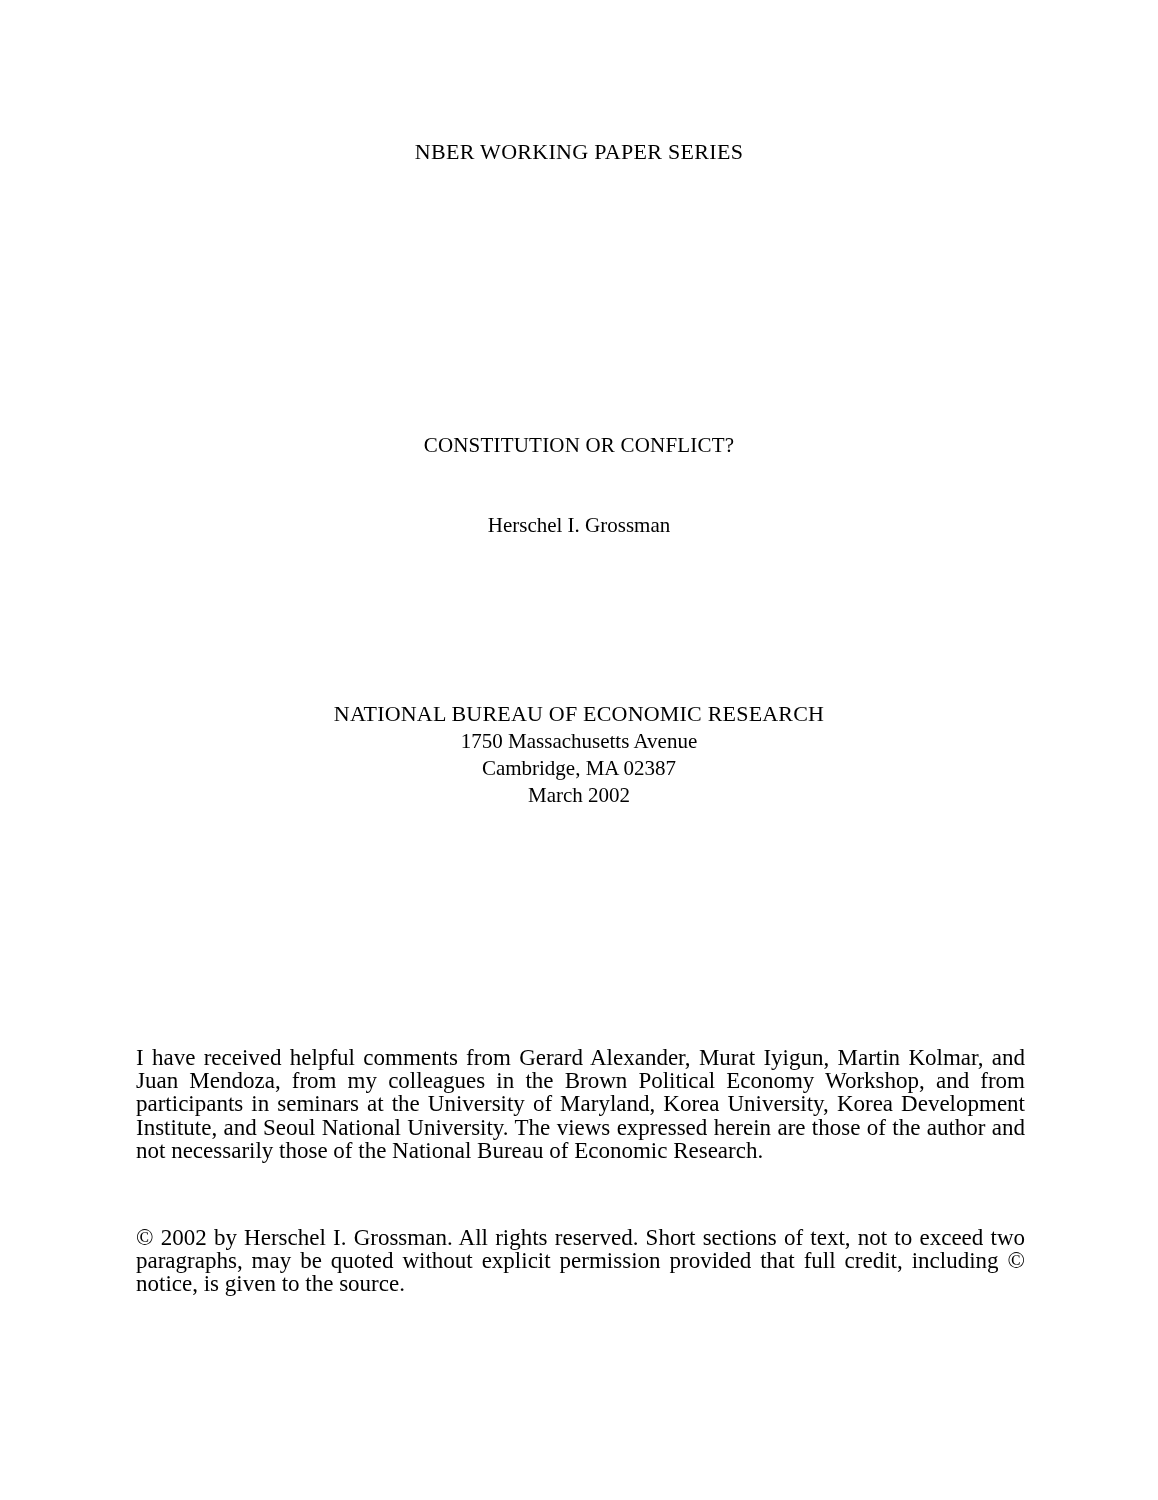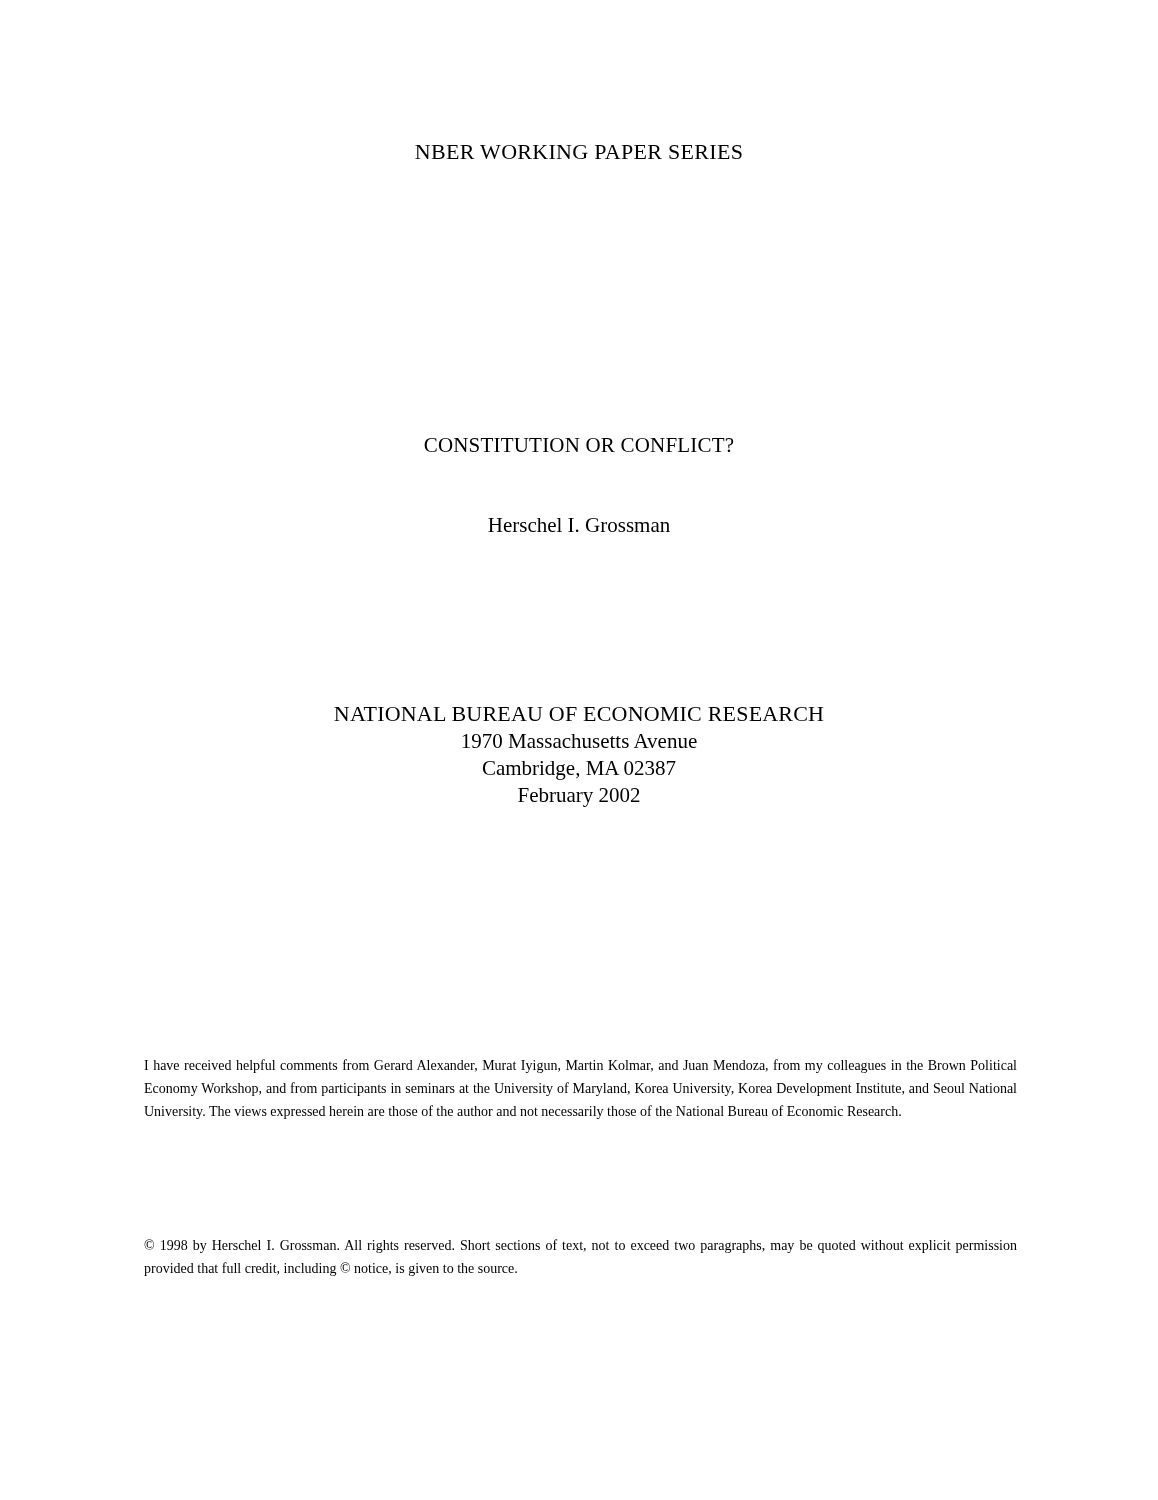--- a/index.html
+++ b/index.html
@@ -71,22 +71,22 @@
   
   .notes {
     position: absolute;
     left: 136px;
     width: 889px;
   }
   .acknowledgements { top: 1046px; }
   .copyright { top: 1226px; }
 
   .notes p {
-    margin: 8px;
-    font-size: 14px;
+    margin: 0;
+    font-size: 23px;
     line-height: 23.2px;
     text-align: justify;
     text-justify: inter-word;
   }
 </style>
 </head>
 <body>
 
 <div class="page">
 
@@ -96,26 +96,26 @@
     <div class="paper-title">CONSTITUTION OR CONFLICT?</div>
   </div>
 
   <div class="center-col author-block">
     <div class="author-name">Herschel I. Grossman</div>
   </div>
 
 
   <div class="center-col institution-block">
     <div class="org">NATIONAL BUREAU OF ECONOMIC RESEARCH</div>
-    <div class="line">1970 Massachusetts Avenue</div>
+    <div class="line">1750 Massachusetts Avenue</div>
     <div class="line">Cambridge, MA 02387</div>
-    <div class="line">February 2002</div>
+    <div class="line">March 2002</div>
   </div>
 
   <div class="notes acknowledgements">
     <p>I have received helpful comments from Gerard Alexander, Murat Iyigun, Martin Kolmar, and Juan Mendoza, from my colleagues in the Brown Political Economy Workshop, and from participants in seminars at the University of Maryland, Korea University, Korea Development Institute, and Seoul National University. The views expressed herein are those of the author and not necessarily those of the National Bureau of Economic Research.</p>
   </div>
 
   <div class="notes copyright">
-    <p>© 1998 by Herschel I. Grossman.  All rights reserved.  Short sections of text, not to exceed two paragraphs, may be quoted without explicit permission provided that full credit, including © notice, is given to the source.</p>
+    <p>© 2002 by Herschel I. Grossman.  All rights reserved.  Short sections of text, not to exceed two paragraphs, may be quoted without explicit permission provided that full credit, including © notice, is given to the source.</p>
   </div>
 
 </div>
 
 </body></html>

